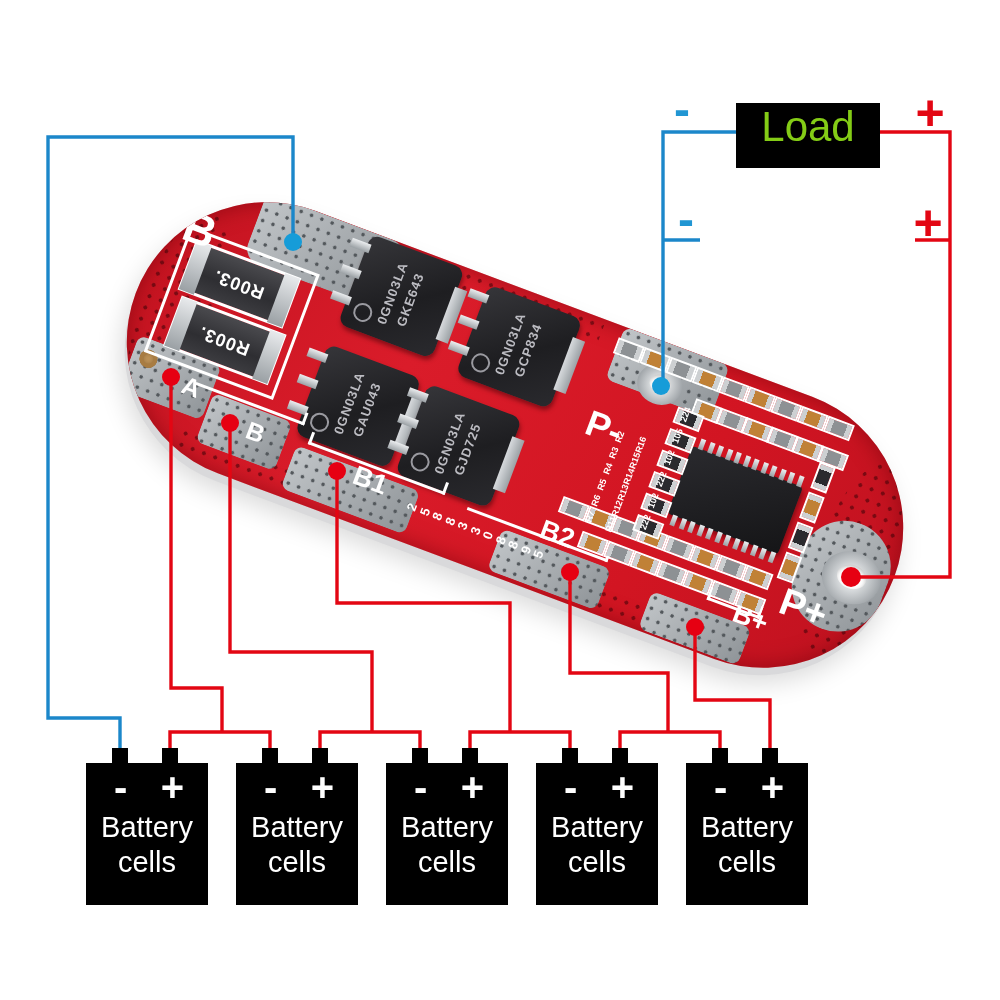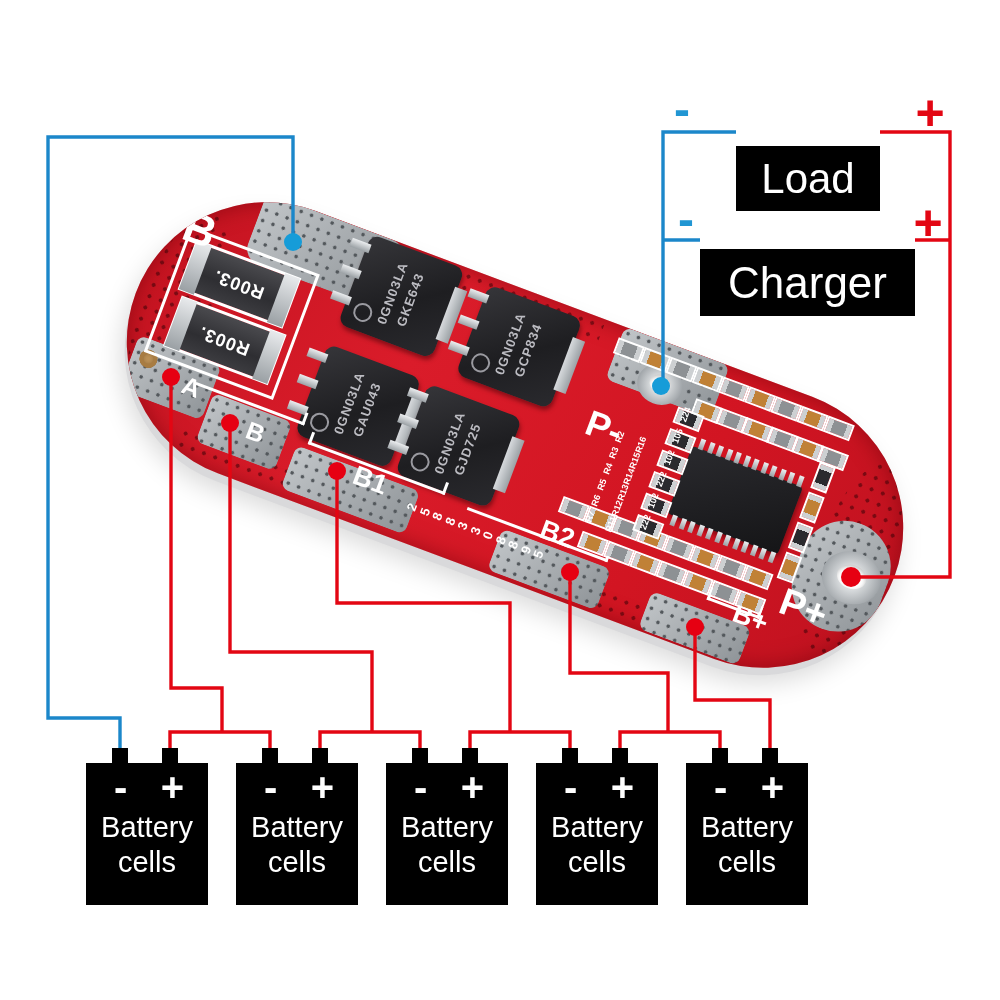--- a/index.html
+++ b/index.html
@@ -43,22 +43,22 @@
   .ic{position:absolute;left:575px;top:88px;width:118px;height:72px;background:linear-gradient(150deg,#2a2a2e,#151517);
          border-radius:4px;box-shadow:2px 3px 5px rgba(60,0,5,.5);}
   .icpin{position:absolute;width:5px;height:11px;background:linear-gradient(180deg,#eef0f2,#9aa0a4);}
   .smd{position:absolute;width:24px;height:13px;border:2px solid #fff;}
   .smdlbl{position:absolute;color:#fff;font-size:9px;font-weight:700;transform:rotate(-90deg);}
   .tinyref{position:absolute;color:#fff;font-size:9px;font-weight:700;transform:rotate(-90deg);}
   .serialdigit{position:absolute;color:#fff;font-size:13px;font-weight:700;transform:rotate(-90deg);}
   
   #wires{position:absolute;left:0;top:0;z-index:5;pointer-events:none;}
   
-  .blacklabel{position:absolute;background:#000;color:#ffffff;display:flex;align-items:center;
-         justify-content:center;z-index:6;margin-top:43px;}
+  .blacklabel{position:absolute;background:#000;color:#84cc16;display:flex;align-items:flex-start;
+         justify-content:center;z-index:6;}
   .sign{position:absolute;font-weight:700;z-index:6;width:40px;text-align:center;}
   
   .battery{position:absolute;top:748px;width:122px;height:157px;z-index:6;}
   .btab{position:absolute;top:0;width:16px;height:17px;background:#000;}
   .bcase{position:absolute;top:15px;left:0;width:122px;height:142px;background:#000;color:#fff;
          display:flex;flex-direction:column;align-items:center;}
   .brow{width:100%;box-sizing:border-box;display:flex;justify-content:space-between;
          padding:2px 24px 0 28px;font-size:40px;font-weight:700;}
   .bline{font-size:29px;line-height:1.2;}
 </style>
@@ -282,23 +282,20 @@
       <circle cx="230" cy="423" r="9" fill="#e60012"></circle>
       <circle cx="337" cy="471" r="9" fill="#e60012"></circle>
       <circle cx="570" cy="572" r="9" fill="#e60012"></circle>
       <circle cx="695" cy="627" r="9" fill="#e60012"></circle>
       <circle cx="851" cy="577" r="10" fill="#e60012"></circle>
     </svg>
 
   <div class="blacklabel" id="load-box" style="left:736px;top:103px;width:144px;height:65px;font-size:42px;">
     <span>Load</span>
     </div>
-  <div class="blacklabel" id="charger-box" style="left:700px;top:206px;width:215px;height:67px;font-size:44px;">
-    <span>Charger</span>
-    </div>
 
   <div class="sign" style="left:662px;top:82px;font-size:48px;color:#2196d3;">-</div>
   <div class="sign" style="left:910px;top:84px;font-size:50px;color:#e30613;">+</div>
   <div class="sign" style="left:666px;top:192px;font-size:48px;color:#2196d3;">-</div>
   <div class="sign" style="left:908px;top:194px;font-size:50px;color:#e30613;">+</div>
 
   <div class="battery" style="left:86px;">
     <div class="btab" style="left:26px;"></div>
     <div class="btab" style="left:76px;"></div>
     <div class="bcase">

